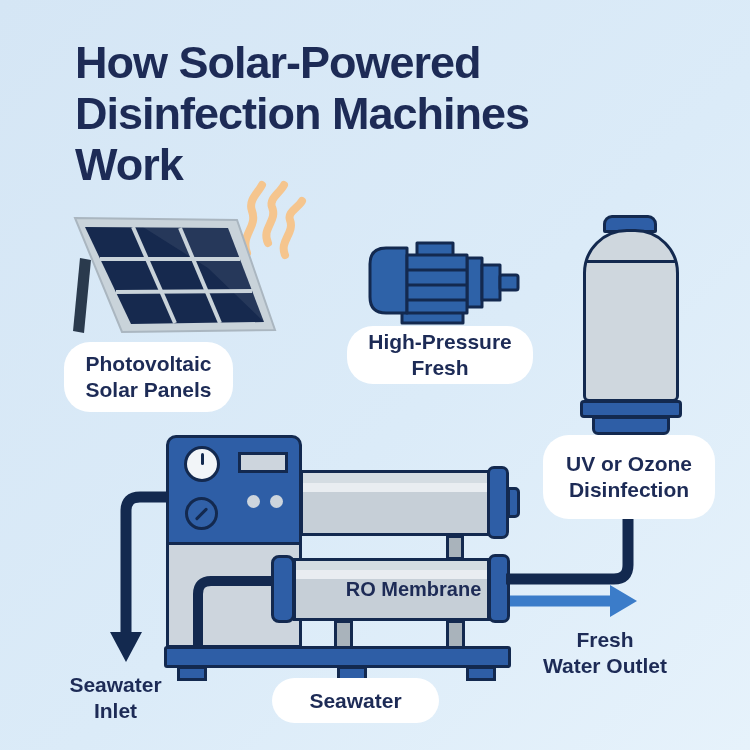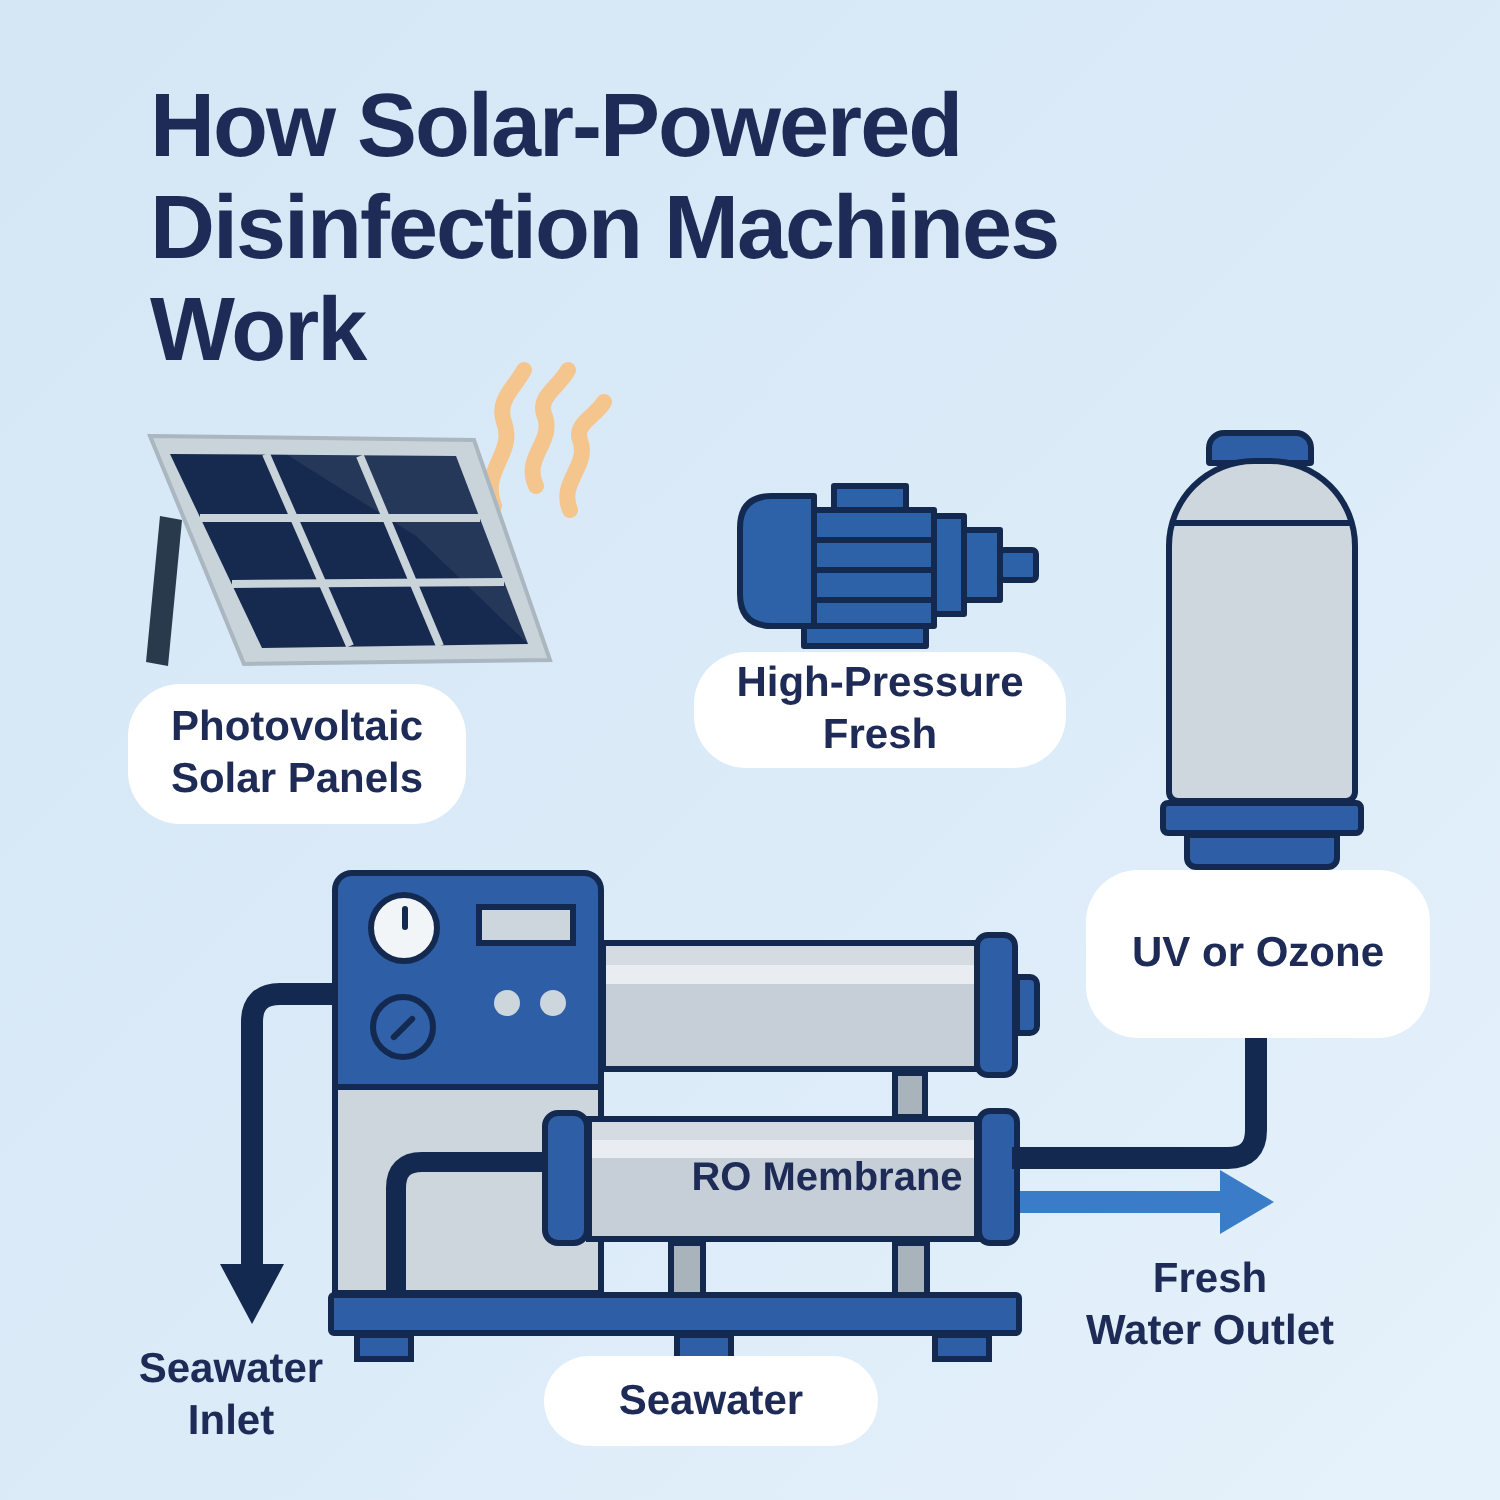--- a/index.html
+++ b/index.html
@@ -134,20 +134,21 @@
   <div class="abs tag" style="left:64px;top:342px;width:169px;height:70px;">
     <span>Photovoltaic</span>
     <span>Solar Panels</span>
   </div>
   <div class="abs tag" style="left:347px;top:326px;width:186px;height:58px;">
     <span>High-Pressure</span>
     <span>Fresh</span>
   </div>
   <div class="abs tag" style="left:543px;top:435px;width:172px;height:84px;">
     <span>UV or Ozone</span>
+    <span>Disinfection</span>
   </div>
   <div class="abs tag" style="left:272px;top:678px;width:167px;height:45px;">
     <span>Seawater</span>
   </div>
 
   <div class="abs plain-label" style="left:38px;top:672px;width:155px;">
     <div>Seawater</div>
     <div>Inlet</div>
   </div>
   <div class="abs plain-label" style="left:500px;top:627px;width:210px;">

